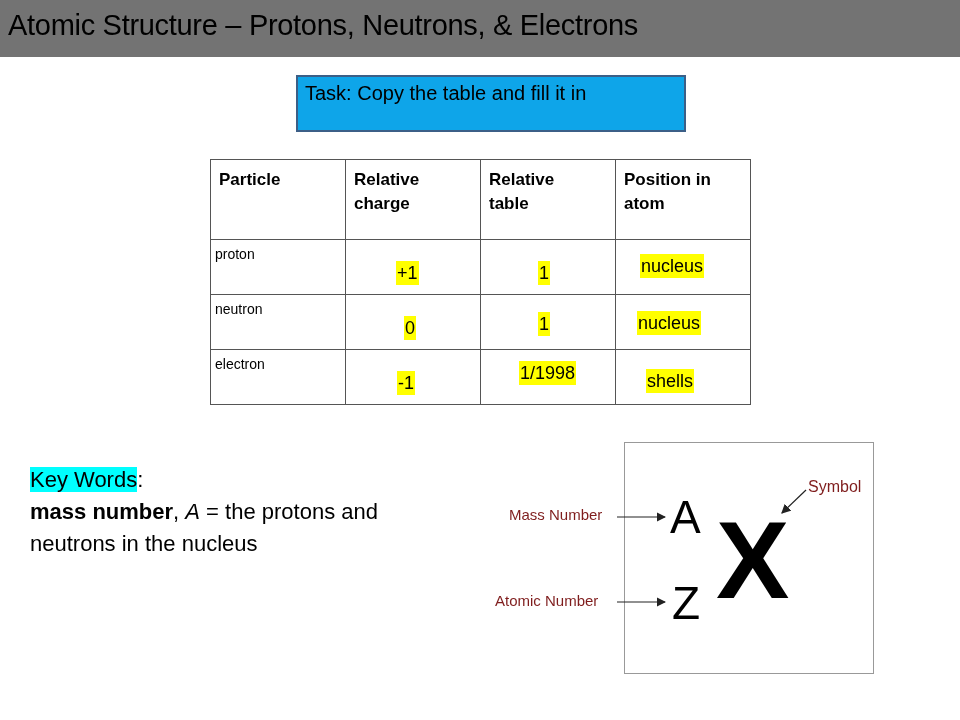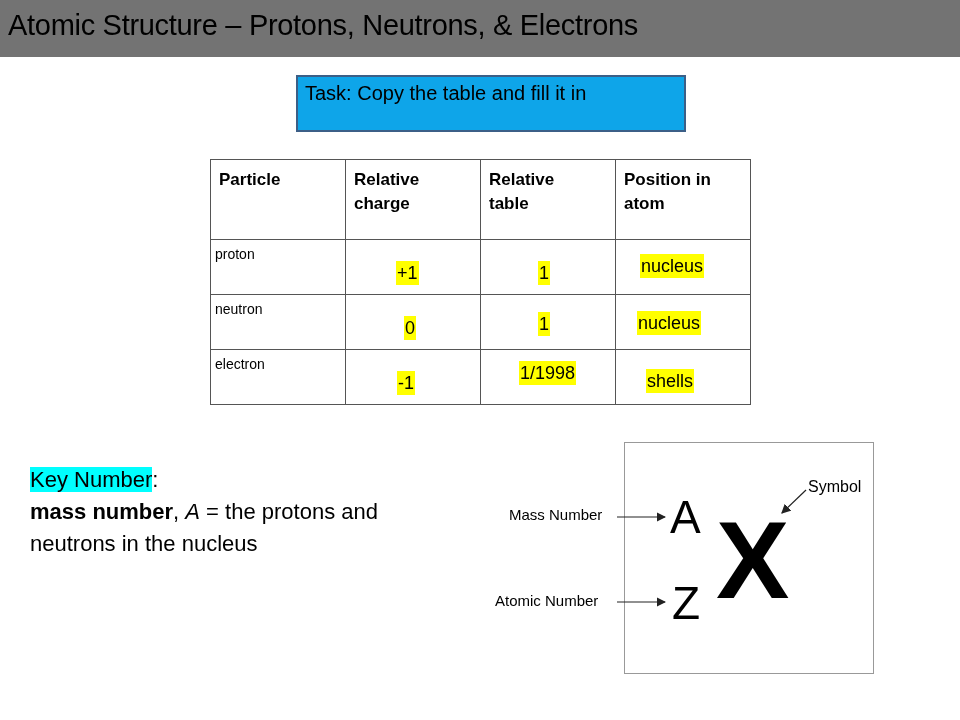--- a/index.html
+++ b/index.html
@@ -12,21 +12,21 @@
   table.particles td { border:1.5px solid #555; vertical-align:top; padding:0; position:relative; }
   .c1 { width:134px; } .c2 { width:134px; } .c3 { width:134px; } .c4 { width:134px; }
   .hdr td { height:79px; }
   .hdr td span { position:absolute; left:8px; top:8px; font-weight:bold; font-size:17px; line-height:24px; }
   .row td { height:54px; }
   .row td .pname { position:absolute; left:4px; top:6px; font-size:14px; }
   .hl { position:absolute; background:#ffff00; font-size:18px; padding:0 1px; line-height:24px; }
   .kw { position:absolute; left:30px; top:464px; font-size:22px; line-height:32px; width:400px; }
   .kw .cyan { background:#00ffff; }
   .diagram { position:absolute; left:624px; top:442px; width:248px; height:230px; border:1.5px solid #999; background:#fff; }
-  .lbl { position:absolute; font-size:15px; color:#000000; }
+  .lbl { position:absolute; font-size:15px; color:#7f1d1d; }
 </style>
 </head>
 <body>
 
 <div class="title-bar">
   <span>Atomic Structure – Protons, Neutrons, &amp; Electrons</span>
 </div>
 
 <div class="task-box">
   <span>Task:  Copy the table and fill it in</span>
@@ -87,21 +87,21 @@
           <span class="hl" style="left:38px;top:11px">1/1998</span>
         </td>
     <td>
           <span class="hl" style="left:30px;top:19px">shells</span>
         </td>
   </tr>
 </tbody>
   </table>
 
 <div class="kw">
-  <div><span class="cyan">Key Number</span><span>:</span></div>
+  <div><span class="cyan">Key Words</span><span>:</span></div>
   <div><b>mass number</b>, <i>A</i><span> = the protons and neutrons in the nucleus</span></div>
 </div>
 
 <div class="diagram"></div>
 <span class="lbl" style="left:509px;top:506px">Mass Number</span>
 <span class="lbl" style="left:495px;top:592px">Atomic Number</span>
 <span class="lbl" style="left:808px;top:478px;font-size:16px">Symbol</span>
 <span style="position:absolute;left:670px;top:490px;font-size:46px">A</span>
 <span style="position:absolute;left:672px;top:576px;font-size:46px">Z</span>
 <span style="position:absolute;left:716px;top:505px;font-size:110px;font-weight:bold;line-height:110px">X</span>

